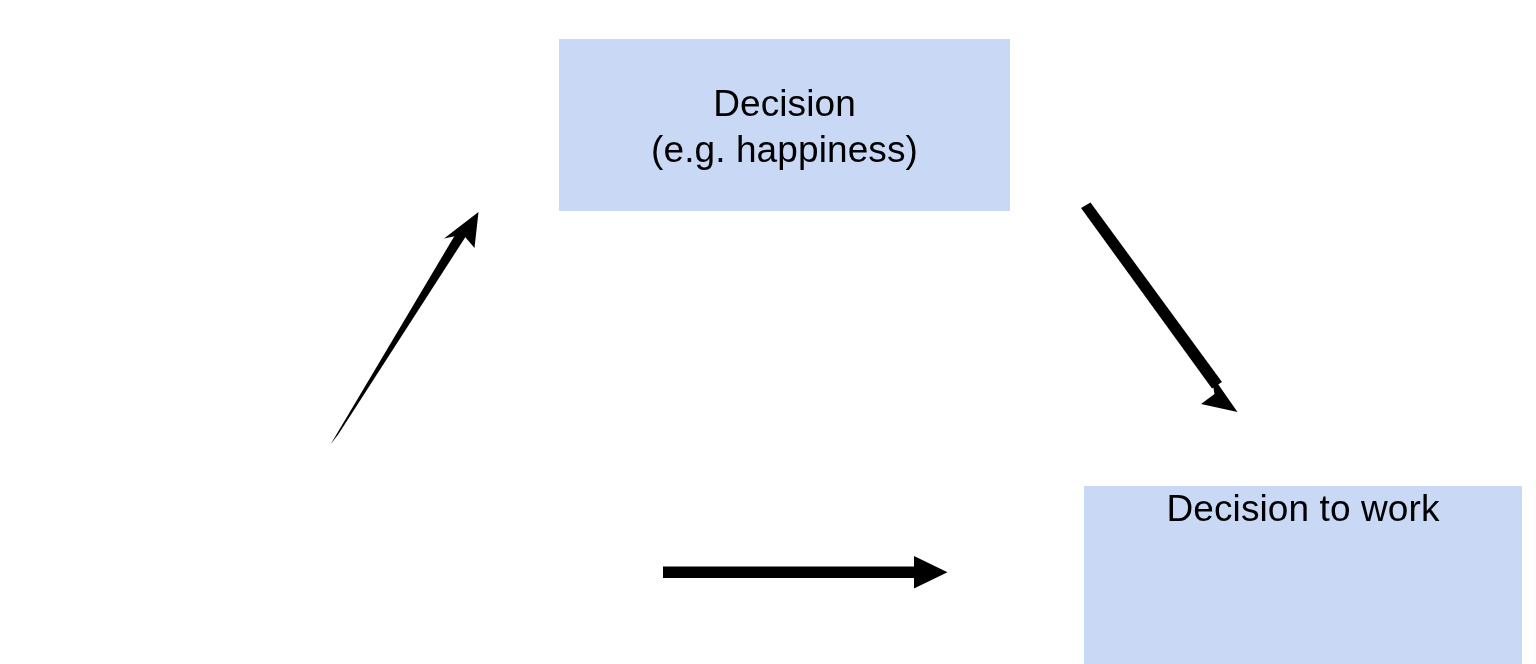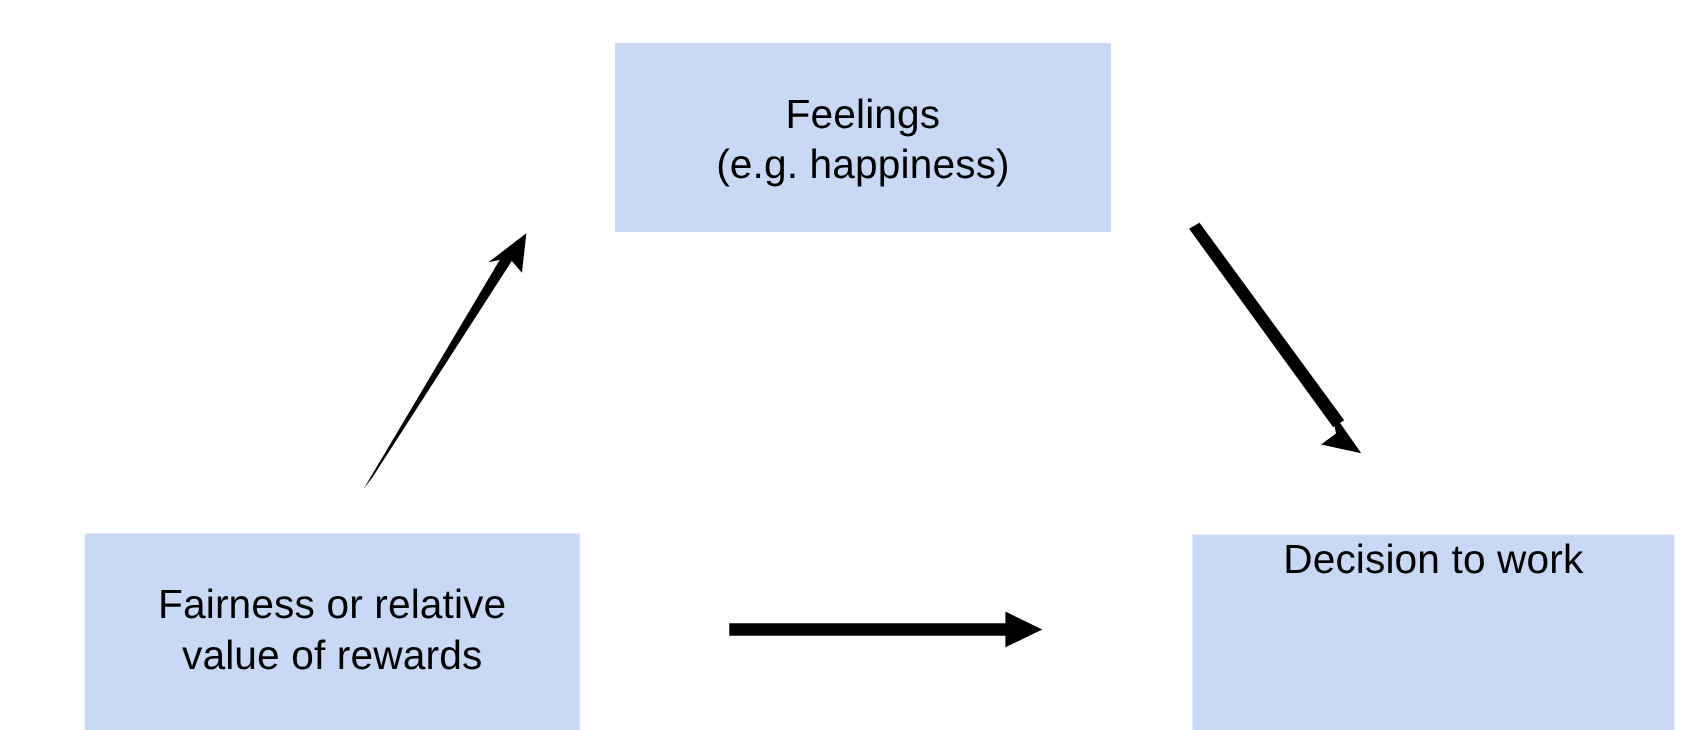--- a/index.html
+++ b/index.html
@@ -113,26 +113,22 @@
                L 663.0 578.0
                Z"></path>
       <path class="edge-path" d="M 947.5 572.2
                L 914.0 588.5
                L 914.0 556.0
                Z"></path>
     </g>
   </svg>
 
   <div class="node-box" id="node-feelings">
-    <span>Feelings
+    <span>Decision
 (e.g. happiness)</span>
   </div>
 
-  <div class="node-box" id="node-fairness">
-    <span>Fairness or relative
-value of rewards</span>
-  </div>
 
   <div class="node-box" id="node-decision">
     <span>Decision to work</span>
   </div>
 
 </div>
 
 </body></html>

